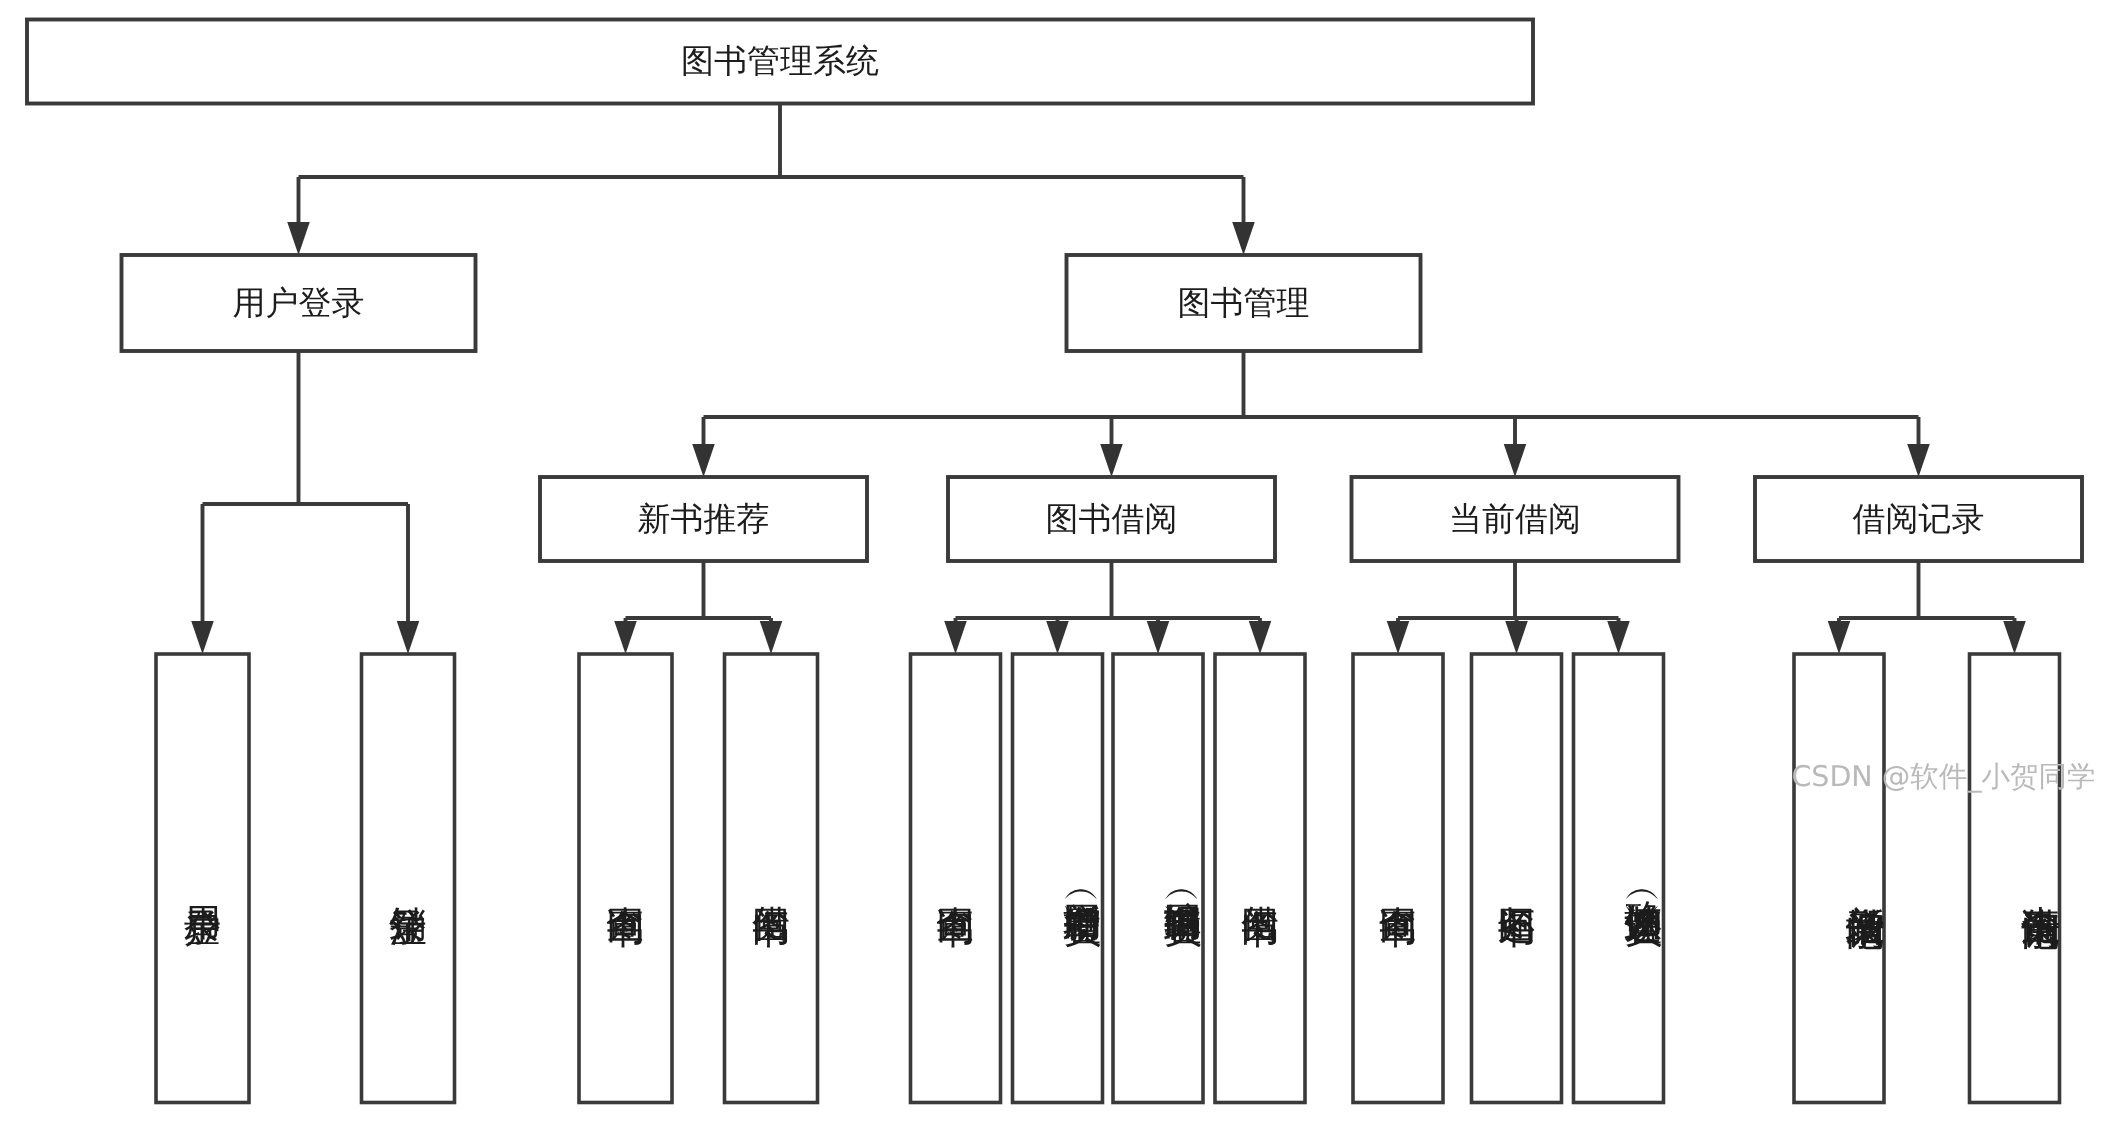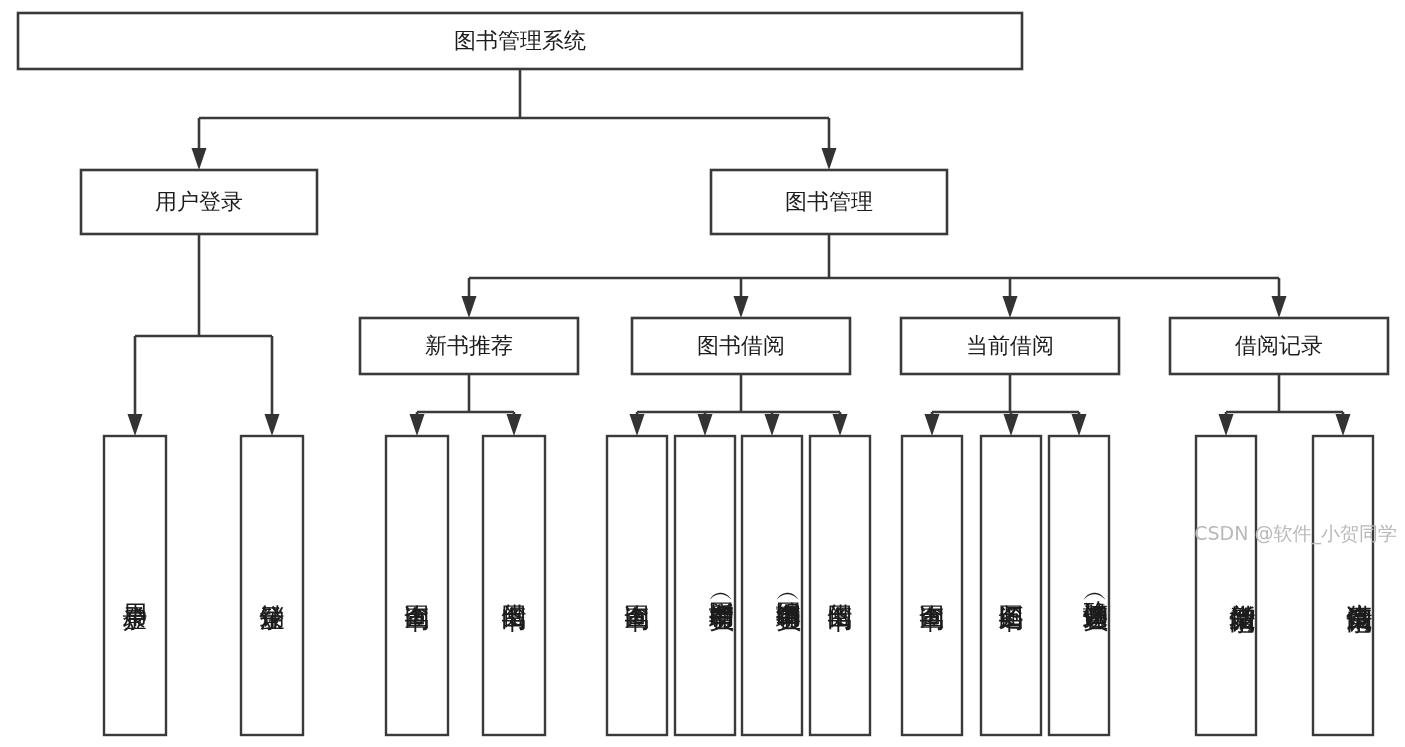--- a/index.html
+++ b/index.html
@@ -67,21 +67,21 @@
     white-space: nowrap;
     display: flex;
     align-items: flex-start;
     justify-content: center;
     pointer-events: none;
     letter-spacing: 1px;
   }
   .watermark {
     position: absolute;
     right: 8px;
-    bottom: 0;
+    bottom: 16px;
     font-family: "DejaVu Sans", "Liberation Sans", sans-serif;
     font-size: 19px;
     color: #b9b9b9;
     white-space: nowrap;
     user-select: none;
   }
 </style>
 </head>
 <body>
 

